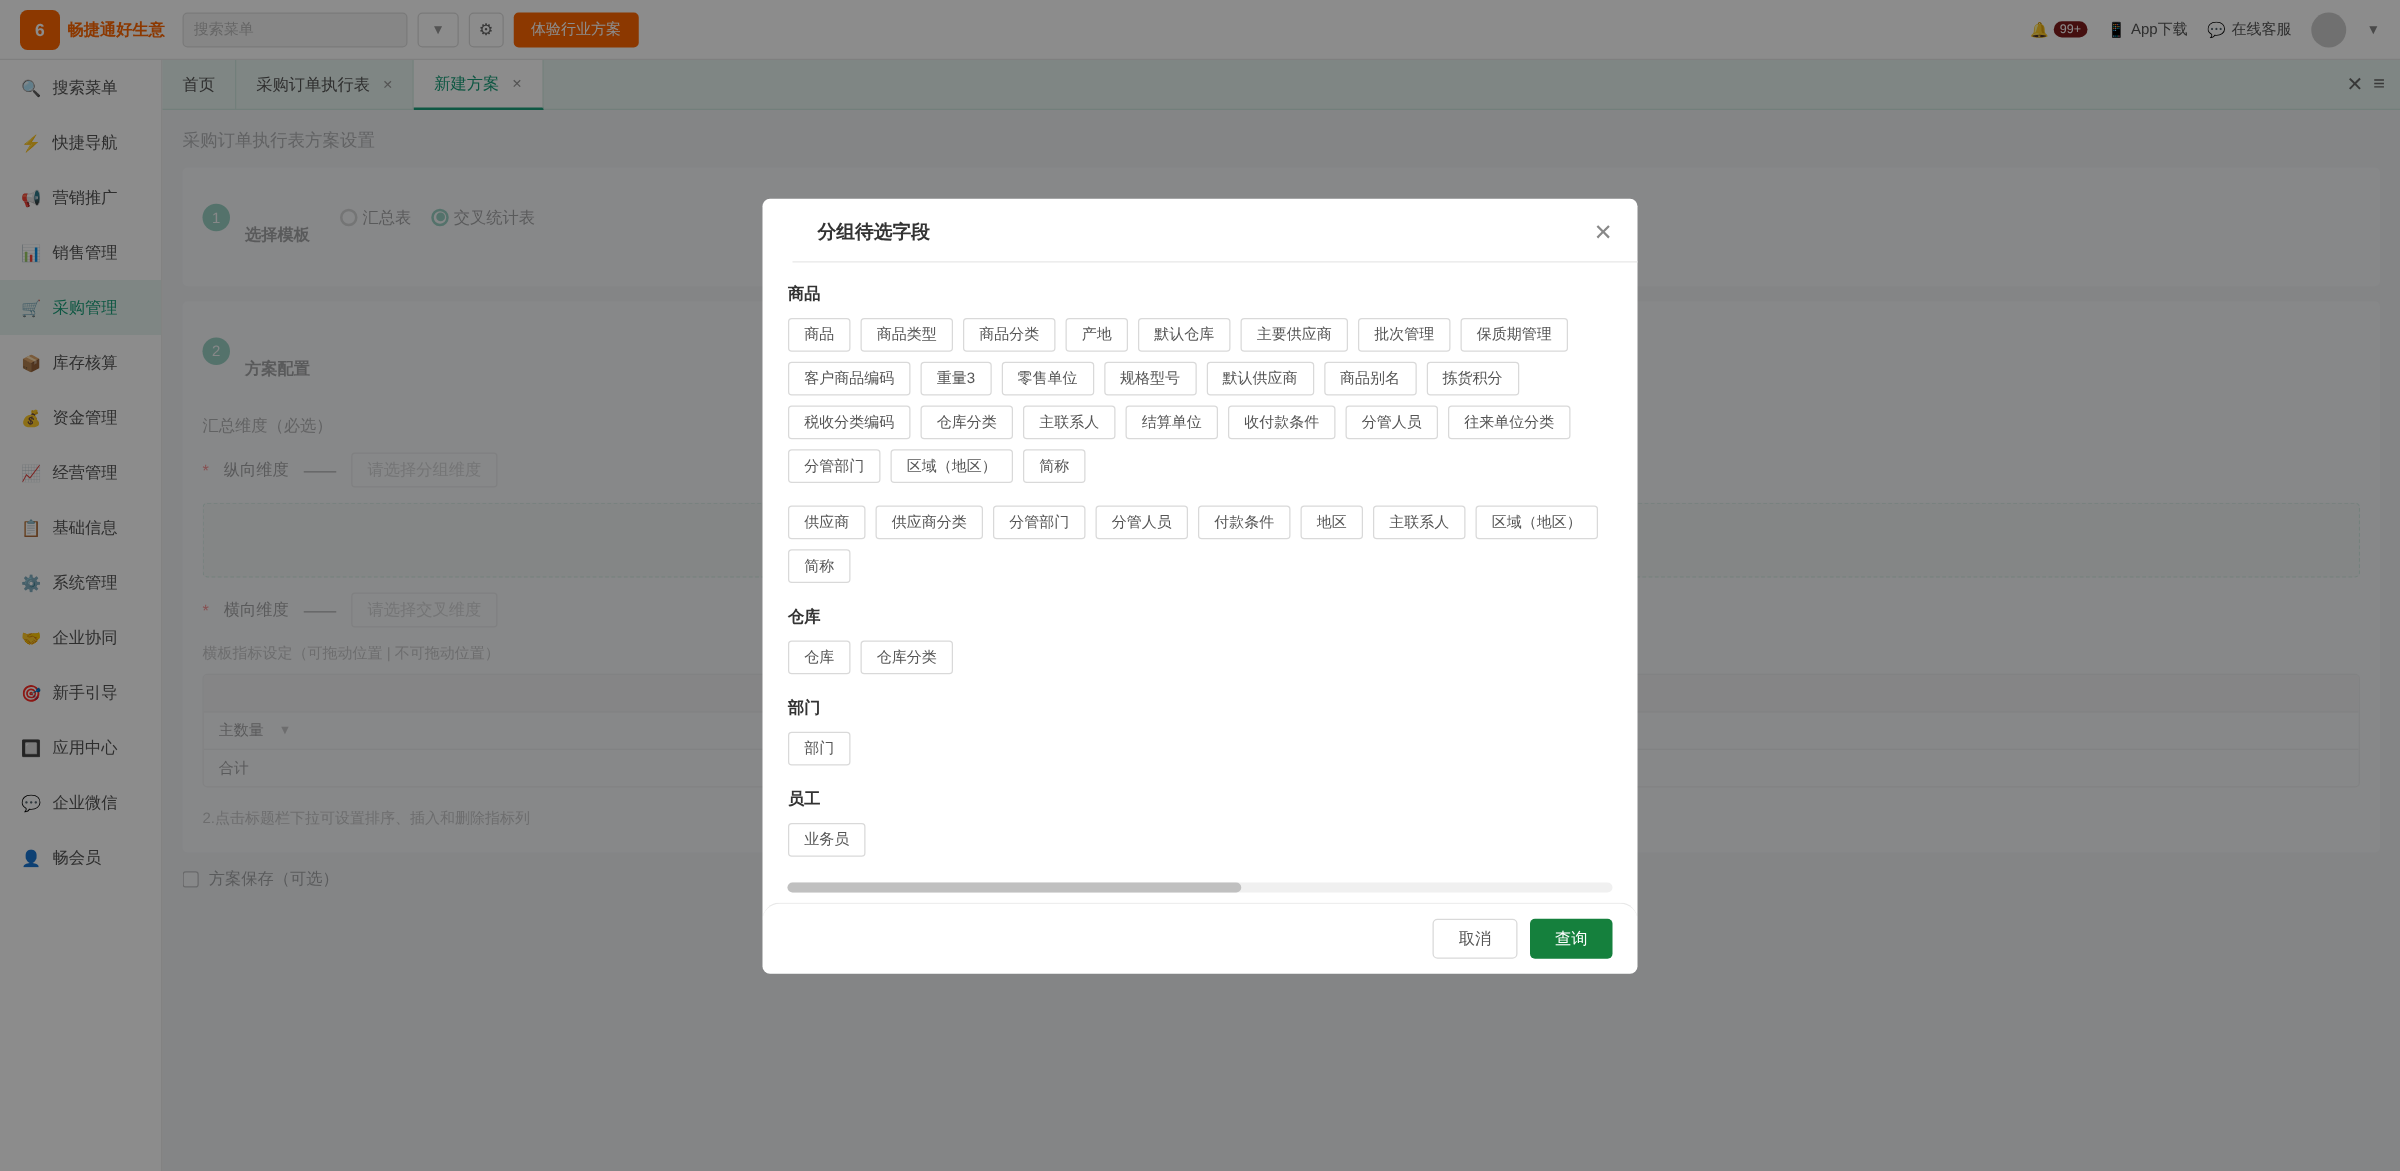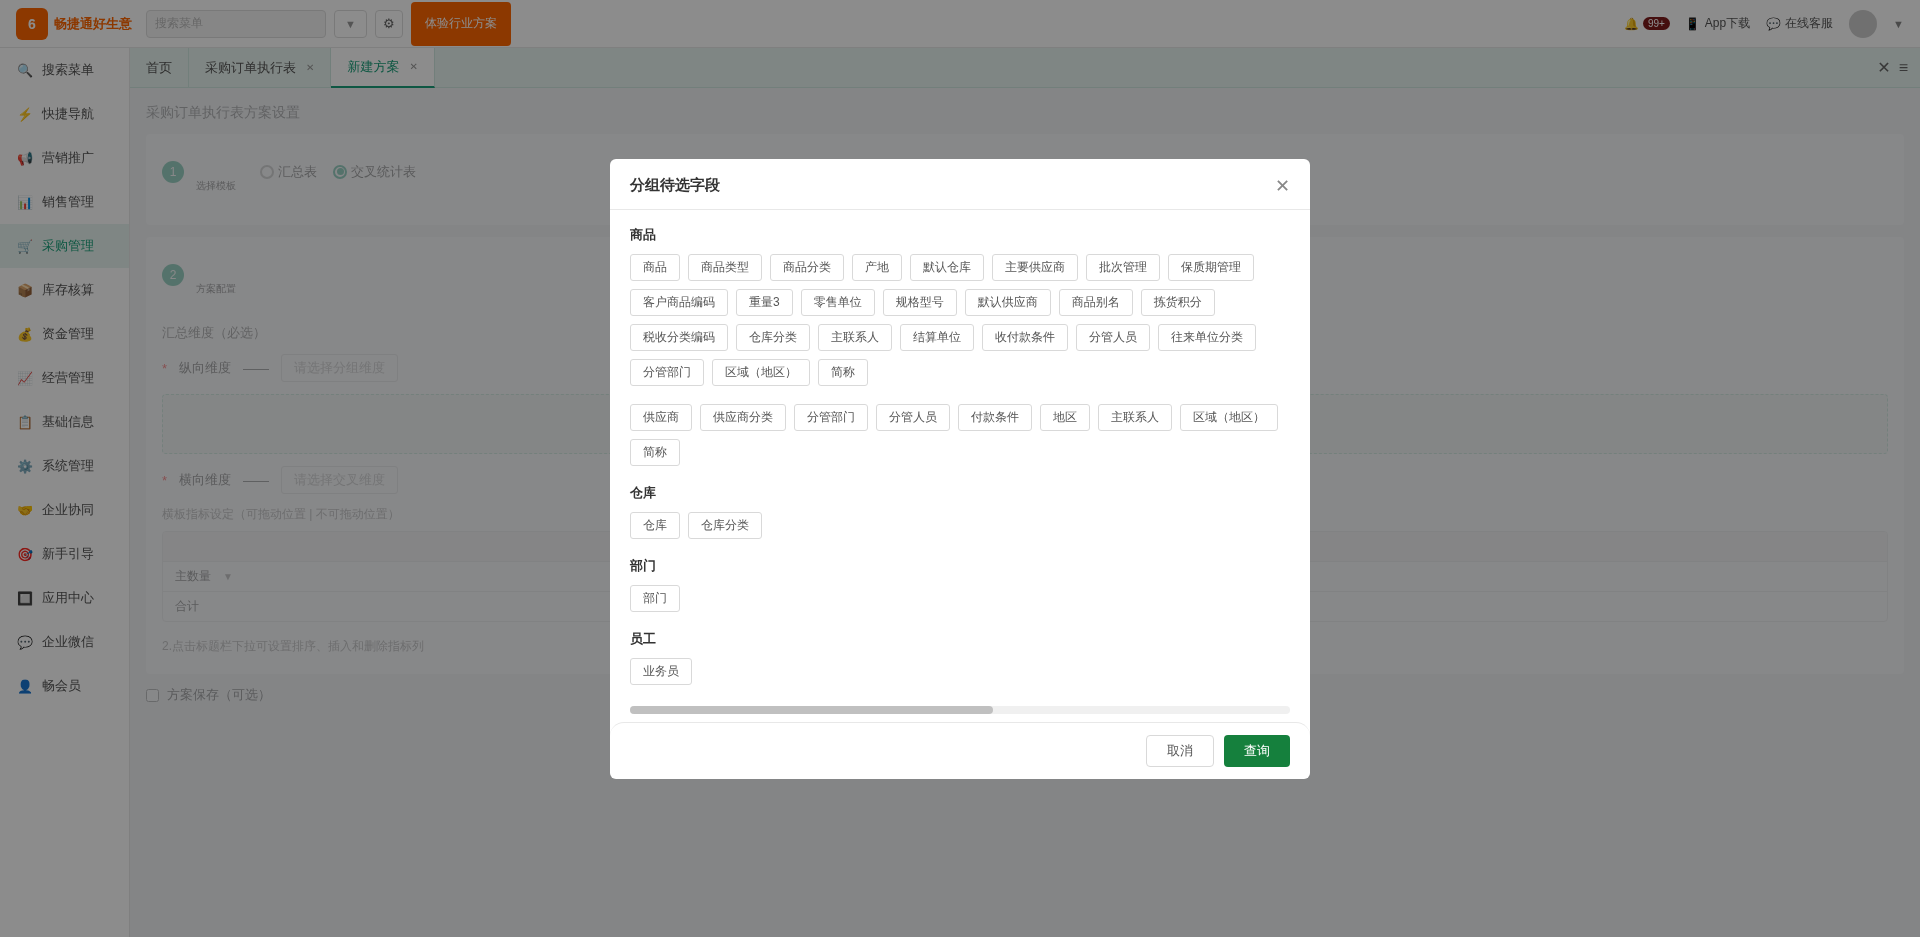--- a/index.html
+++ b/index.html
@@ -31,21 +31,21 @@
       display: flex; align-items: center;
     }
     .header-dropdown-btn {
       height: 28px; padding: 0 10px; border: 1px solid #ddd; border-radius: 4px;
       background: #fff; cursor: pointer; font-size: 12px; color: #666;
       display: flex; align-items: center; gap: 4px;
     }
     .header-gear { width: 28px; height: 28px; border: 1px solid #ddd; border-radius: 4px;
       background: #fff; cursor: pointer; display: flex; align-items: center; justify-content: center; color: #666; }
     .experience-btn {
-      height: 44px; padding: 0 14px; background: #f60; color: #fff; border: none;
+      height: 28px; padding: 0 14px; background: #f60; color: #fff; border: none;
       border-radius: 4px; cursor: pointer; font-size: 12px;
     }
     .header-right { display: flex; align-items: center; gap: 16px; margin-left: auto; }
     .header-right-item { display: flex; align-items: center; gap: 4px; font-size: 12px; color: #555; cursor: pointer; }
     .badge { background: #7f1d1d; color: #fff; border-radius: 10px; padding: 1px 5px; font-size: 10px; }
     .avatar { width: 28px; height: 28px; border-radius: 50%; background: #ccc; }
 
     
     .tab-bar {
       height: 40px; background: #e8f4f0; display: flex; align-items: center;
@@ -87,41 +87,41 @@
     }
     .page-title { font-size: 14px; color: #555; margin-bottom: 12px; }
 
     
     .card { background: #fff; border-radius: 4px; padding: 16px; margin-bottom: 12px; }
     .step-row { display: flex; align-items: center; gap: 12px; margin-bottom: 16px; }
     .step-num {
       width: 22px; height: 22px; background: #1a9f7a; color: #fff; border-radius: 50%;
       display: flex; align-items: center; justify-content: center; font-size: 12px; flex-shrink: 0;
     }
-    .step-label { font-size: 10px; font-weight: normal; color: #333; margin-top: 29px; }
+    .step-label { font-size: 13px; font-weight: bold; color: #333; margin-top: 29px; }
     .radio-group { display: flex; gap: 16px; align-items: center; margin-left: 12px; }
     .radio-item { display: flex; align-items: center; gap: 4px; cursor: pointer; font-size: 13px; }
     .radio-circle { width: 14px; height: 14px; border-radius: 50%; border: 2px solid #aaa; display: flex; align-items: center; justify-content: center; }
     .radio-circle.checked { border-color: #1a9f7a; }
     .radio-dot { width: 7px; height: 7px; border-radius: 50%; background: #1a9f7a; }
 
     
     .overlay {
       position: fixed; inset: 0; background: rgba(0,0,0,0.45); z-index: 200;
       display: flex; align-items: center; justify-content: center;
     }
 
     
     .modal {
       background: #fff; border-radius: 6px; width: 700px; max-height: 620px;
       display: flex; flex-direction: column; position: relative; z-index: 201;
     }
     .modal-header {
       padding: 16px 20px 12px; border-bottom: 1px solid #e8e8e8;
-      display: flex; align-items: center; justify-content: space-between; flex-shrink: 0;
+      display: flex; align-items: center; justify-content: space-between; flex-shrink: 0; margin-left: 24px;
     }
     .modal-title { font-size: 15px; font-weight: bold; color: #333; }
     .modal-close { cursor: pointer; color: #888; font-size: 18px; }
     .modal-body { padding: 16px 20px; overflow-y: auto; flex: 1; }
     .modal-footer {
       padding: 12px 20px; border-top: 1px solid #e8e8e8; display: flex; justify-content: flex-end; gap: 10px; flex-shrink: 0; border-radius: 14px;
     }
 
     
     .field-section { margin-bottom: 18px; }

